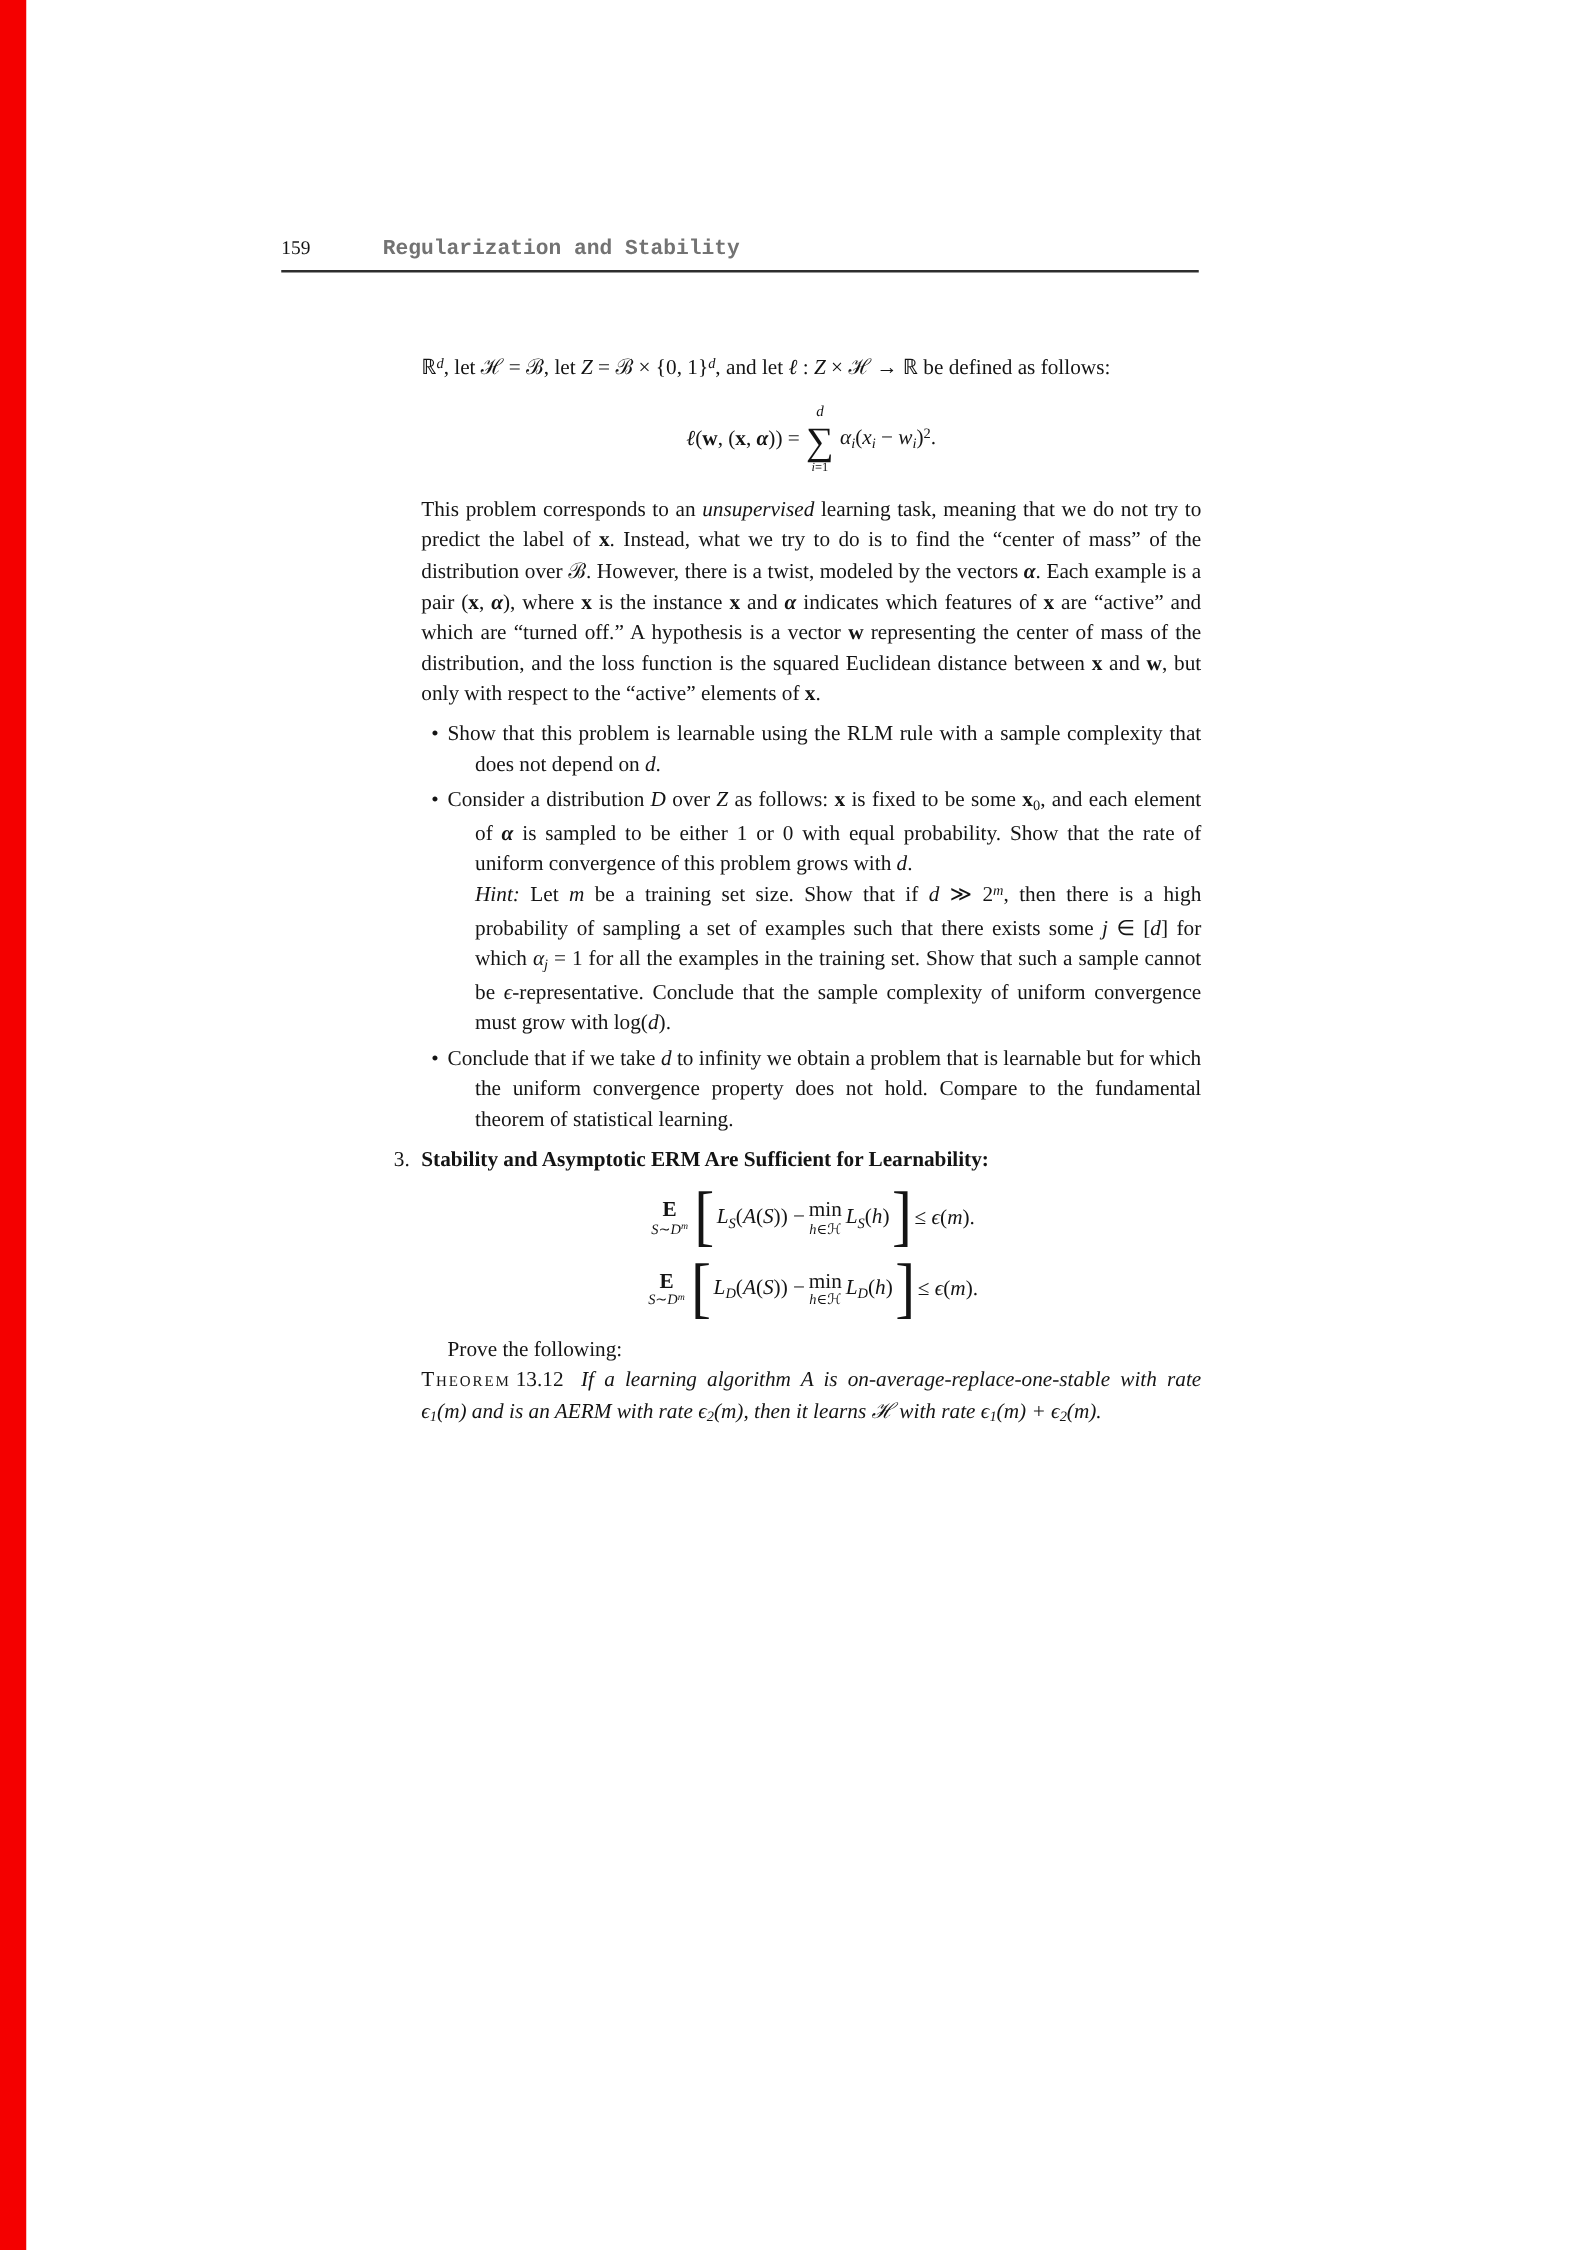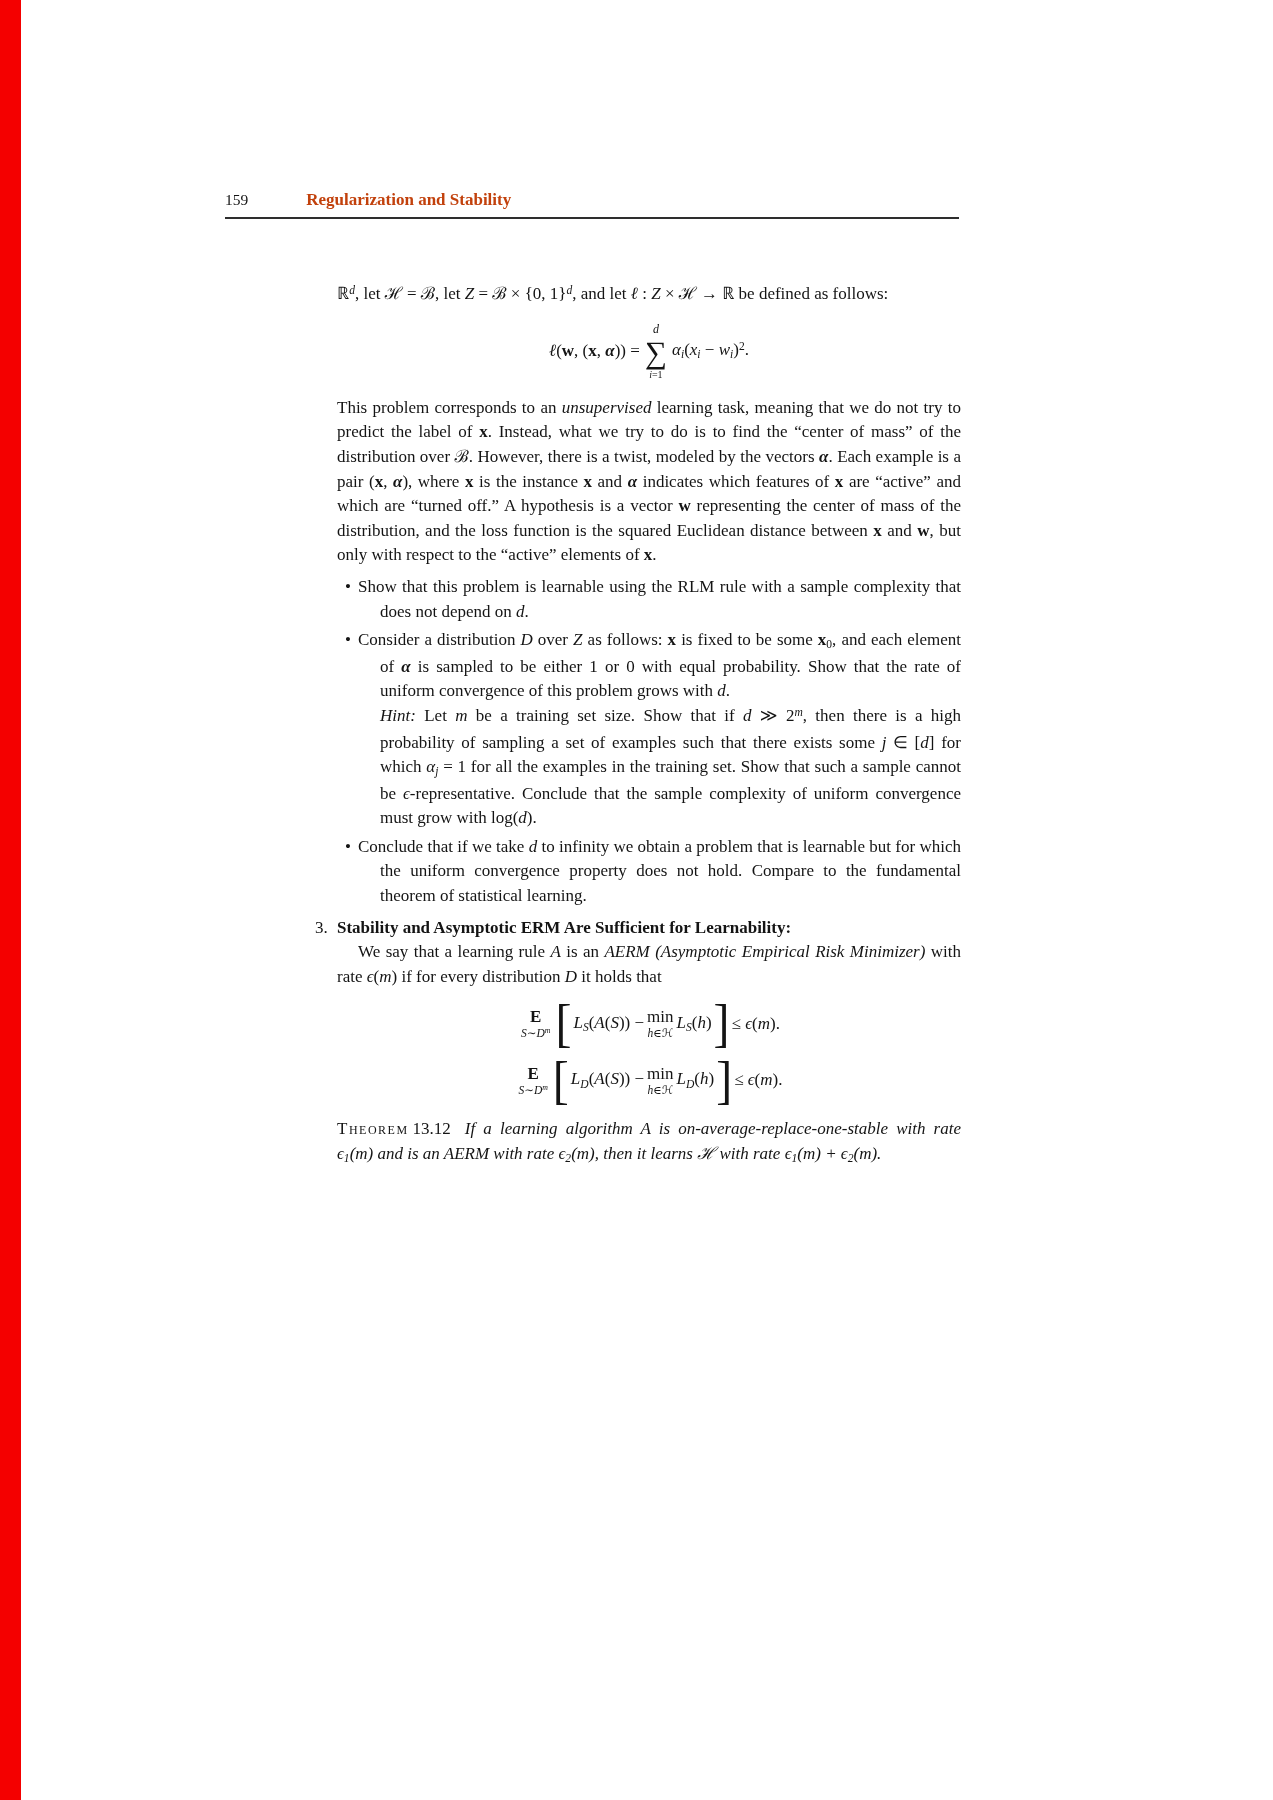--- a/index.html
+++ b/index.html
@@ -3,21 +3,21 @@
 <meta charset="utf-8">
 <style>
   html,body{margin:0;padding:0;background:#ffffff;}
   .canvas{
     position:relative;width:1273px;height:1800px;background:#ffffff;overflow:hidden;
     font-family:"Liberation Serif","DejaVu Serif","DejaVu Sans",serif;color:#141414;
   }
   .red-strip{position:absolute;left:0;top:0;width:21px;height:1800px;background:#f40000;}
   .pagehead{position:absolute;left:225px;top:190px;width:734px;border-bottom:2.5px solid #2e2e2e;padding-bottom:7px;}
   .pagenum{font-size:15.5px;}
-  .running{font-family:Liberation Serif, serif;font-weight:bold;font-size:17px;margin-left:58px;color:#c2410c;}
+  .running{font-family:Liberation Mono, monospace;font-weight:bold;font-size:17px;margin-left:58px;color:#737373;}
   .content{position:absolute;left:337px;top:282px;width:624px;font-size:17px;line-height:24.6px;text-align:justify;}
   .content p{margin:0;font-family:Liberation Serif, serif;}
   .i{font-style:italic;}
   .b{font-weight:bold;}
   .bi{font-weight:bold;font-style:italic;}
   .cal{font-style:italic;}
   .bb{font-weight:bold;}
   .sup{font-size:68%;position:relative;top:-0.45em;}
   .sub{font-size:68%;position:relative;top:0.28em;}
   .formula{display:flex;justify-content:center;align-items:center;margin:14px 0 16px 0;text-align:left;white-space:nowrap;}
@@ -82,21 +82,20 @@
       </div>
       <div class="bullet">
         <span class="marker">•</span>
         <p class="first">Conclude that if we take <span class="i">d</span> to infinity we obtain a problem that is learnable but for which the uniform convergence property does not hold. Compare to the fundamental theorem of statistical learning.</p>
       </div>
     </div>
 
     <div class="numbered">
       <span class="num">3.</span>
       <p><span class="head-title">Stability and Asymptotic ERM Are Sufficient for Learnability:</span></p>
-      <p class="indent">We say that a learning rule <span class="i">A</span> is an <span class="i">AERM (Asymptotic Empirical Risk Minimizer)</span> with rate <span class="i">ϵ</span>(<span class="i">m</span>) if for every distribution <span class="cal">D</span> it holds that</p>
 
       <div class="formula">
         <span class="limop">
           <span class="op bb">E</span>
           <span class="under"><span class="i">S</span>∼<span class="cal">D</span><span class="i sup">m</span></span>
         </span>
         <span class="bracket">[</span>
         <span class="expr"><span class="i">L</span><span class="i sub">S</span>(<span class="i">A</span>(<span class="i">S</span>)) − </span>
         <span class="limop">
           <span class="op">min</span>
@@ -117,20 +116,21 @@
         <span class="expr"><span class="i">L</span><span class="cal sub">D</span>(<span class="i">A</span>(<span class="i">S</span>)) − </span>
         <span class="limop">
           <span class="op">min</span>
           <span class="under"><span class="i">h</span>∈<span>ℋ</span></span>
         </span>
         <span class="expr"><span class="i">L</span><span class="cal sub">D</span>(<span class="i">h</span>)</span>
         <span class="bracket">]</span>
         <span class="expr"> ≤ <span class="i">ϵ</span>(<span class="i">m</span>).</span>
       </div>
 
+      <p class="indent">Prove the following:</p>
     </div>
 
     <p class="theorem">
       <span class="thm-label">Theorem</span><span class="thm-num">13.12</span><span class="thm-body">If a learning algorithm A is on-average-replace-one-stable with rate ϵ<span class="sub">1</span>(m) and is an AERM with rate ϵ<span class="sub">2</span>(m), then it learns <span>ℋ</span> with rate ϵ<span class="sub">1</span>(m) + ϵ<span class="sub">2</span>(m).</span>
     </p>
 
   </div>
 </div>
 
 </body></html>

